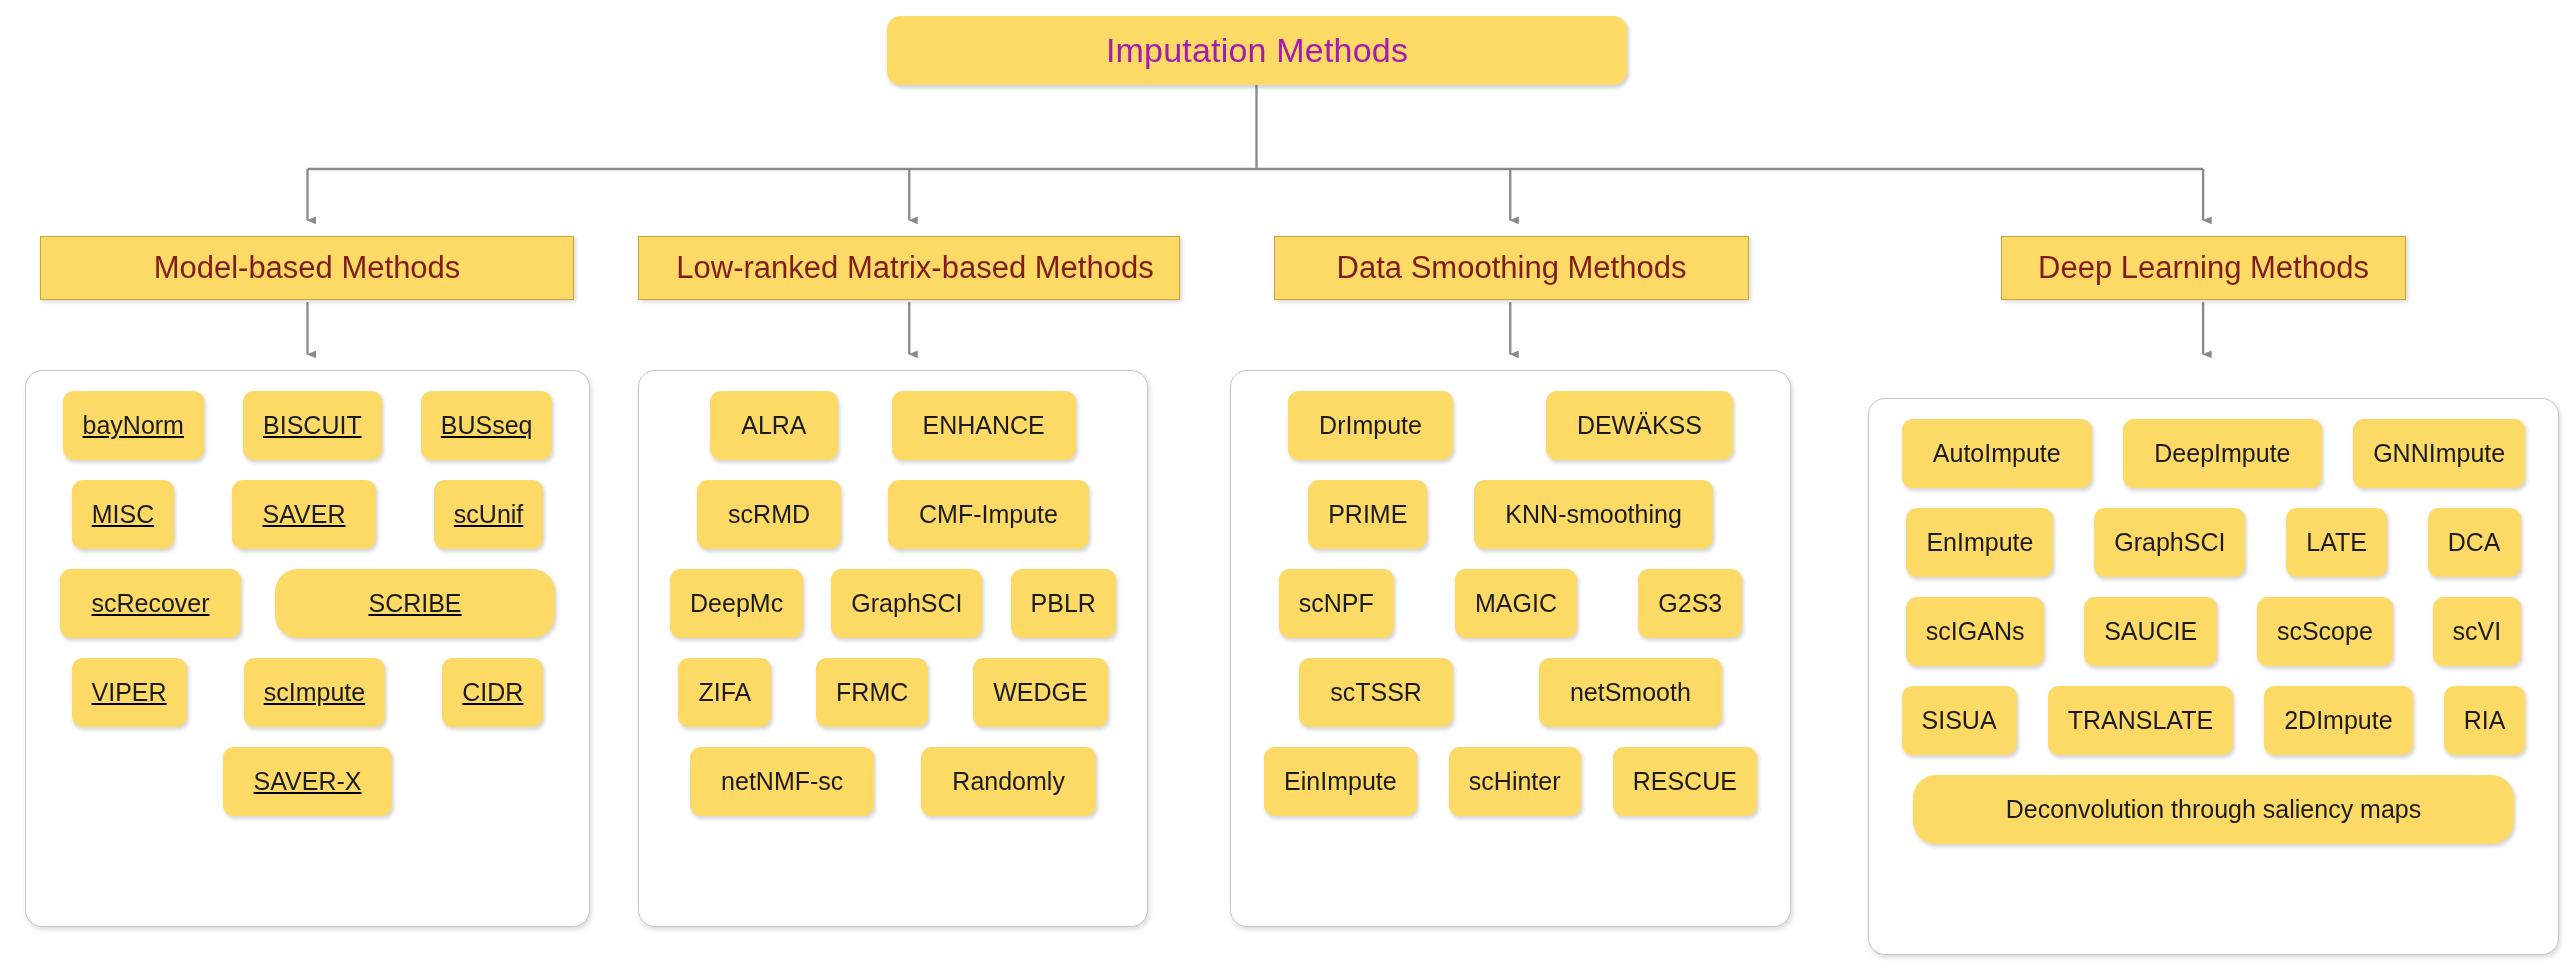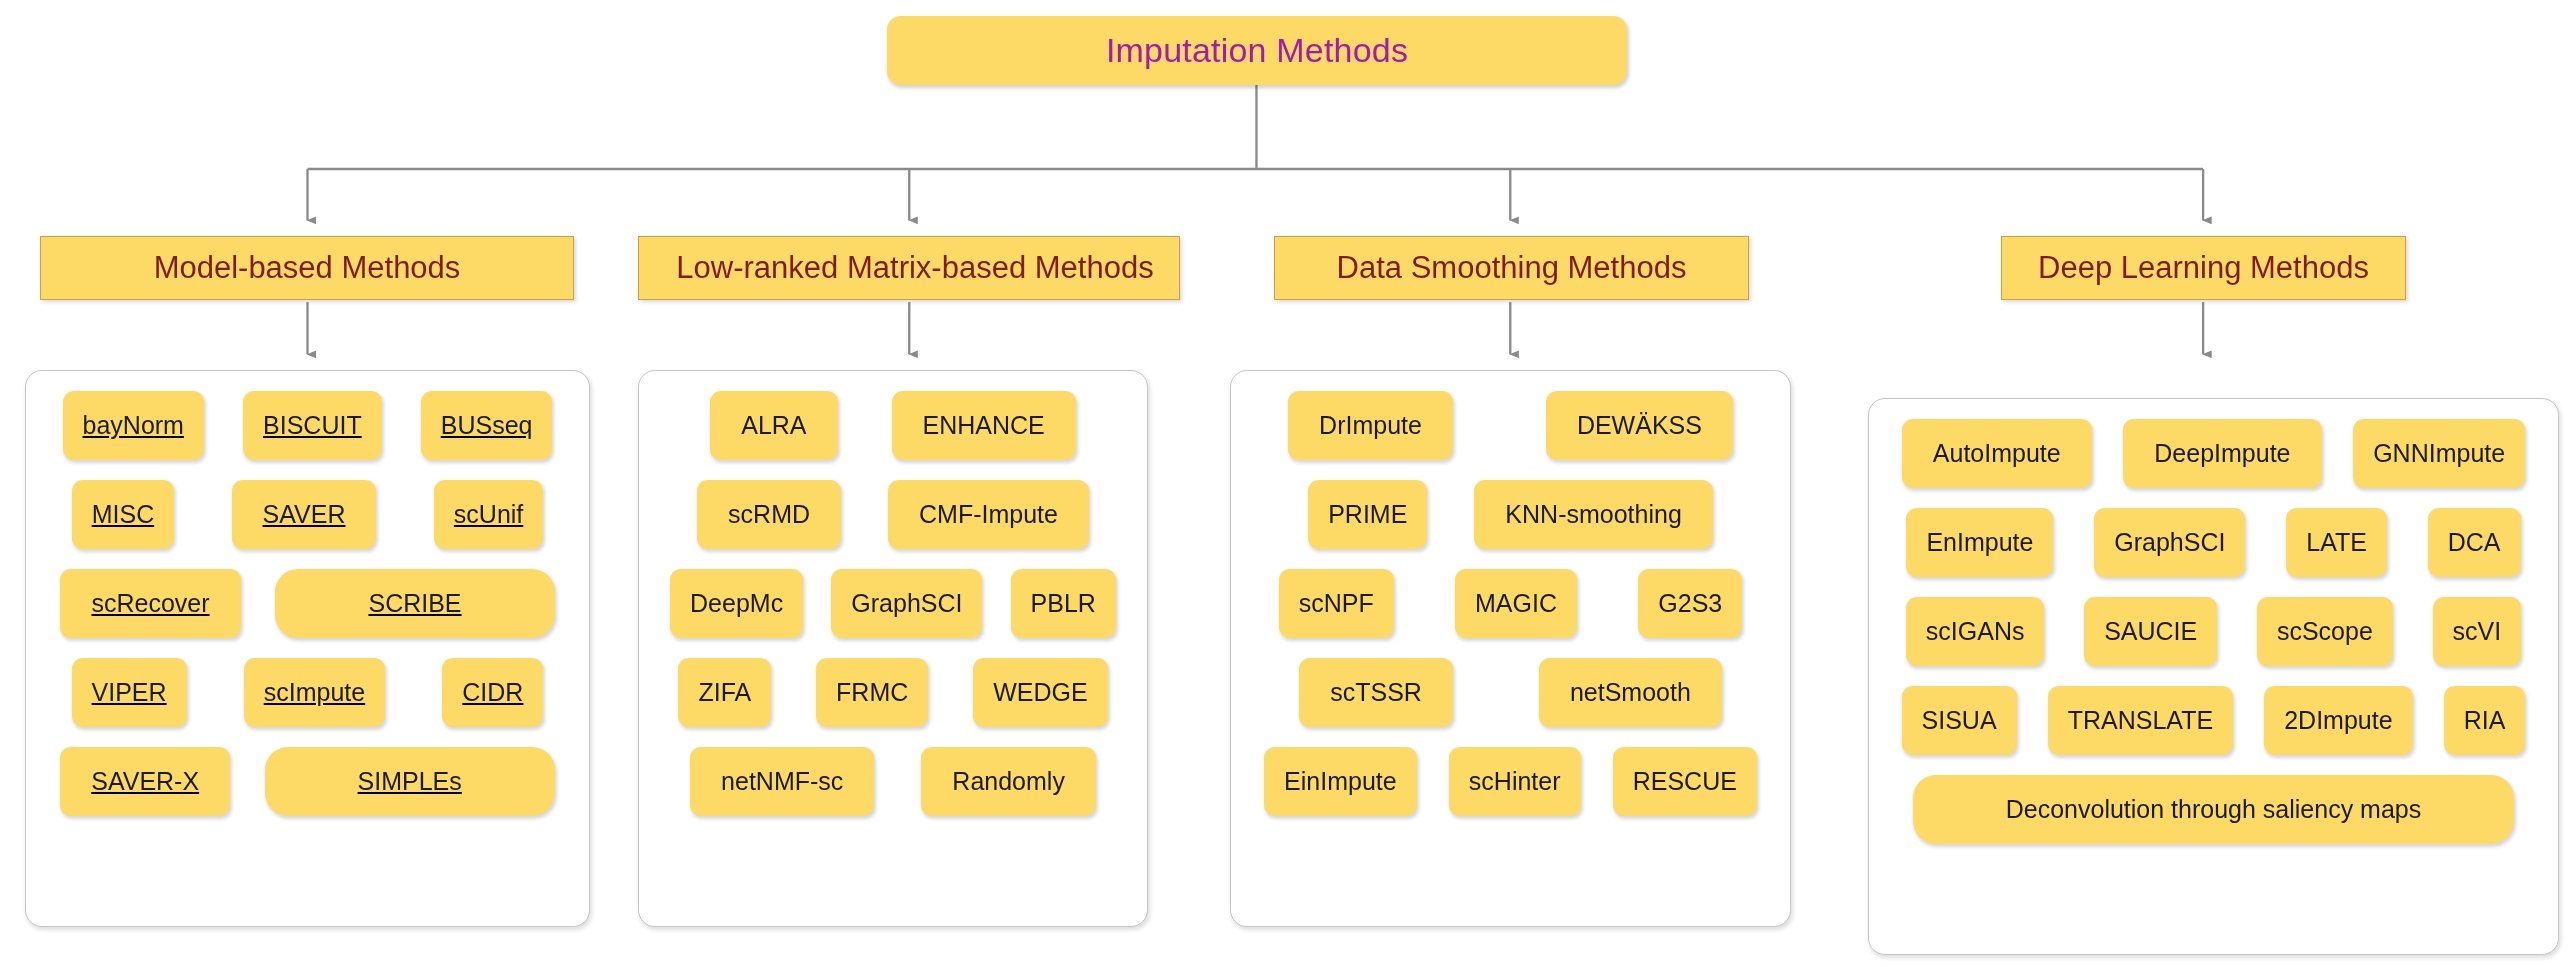--- a/index.html
+++ b/index.html
@@ -191,23 +191,20 @@
           <span class="label">scImpute</span>
         </div>
       <div class="pill">
           <span class="label">CIDR</span>
         </div>
     </div>
     <div class="prow">
       <div class="pill wide">
           <span class="label">SAVER-X</span>
         </div>
-      <div class="pill xwide">
-          <span class="label">SIMPLEs</span>
-        </div>
     </div>
   </div>
 
   <div class="panel" style="left:638px; top:370px; width:510px; height:557px;">
     <div class="prow center" style="gap:54px;">
       <div class="pill wide">
           <span class="label">ALRA</span>
         </div>
       <div class="pill wide">
           <span class="label">ENHANCE</span>

